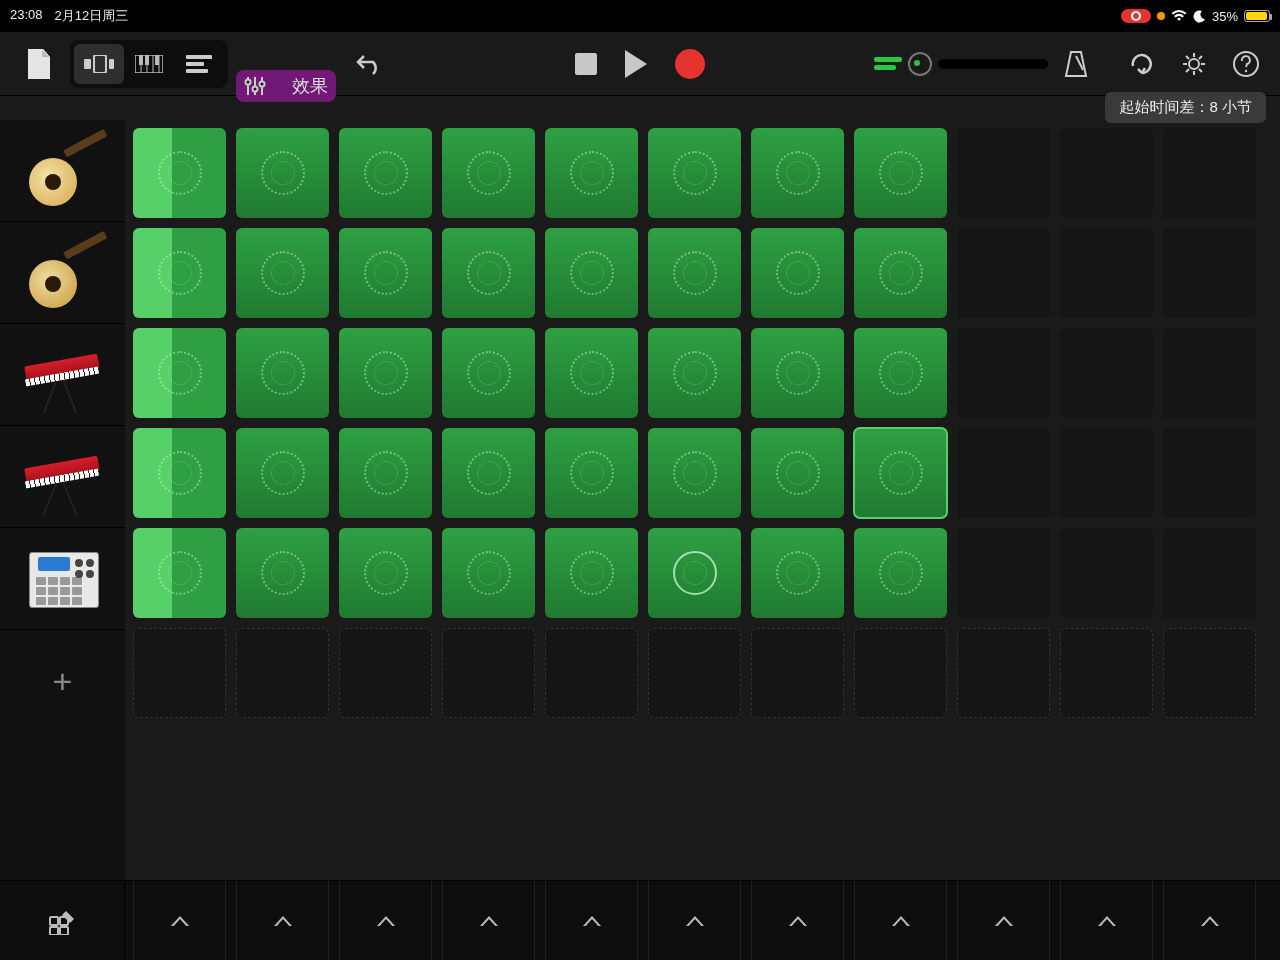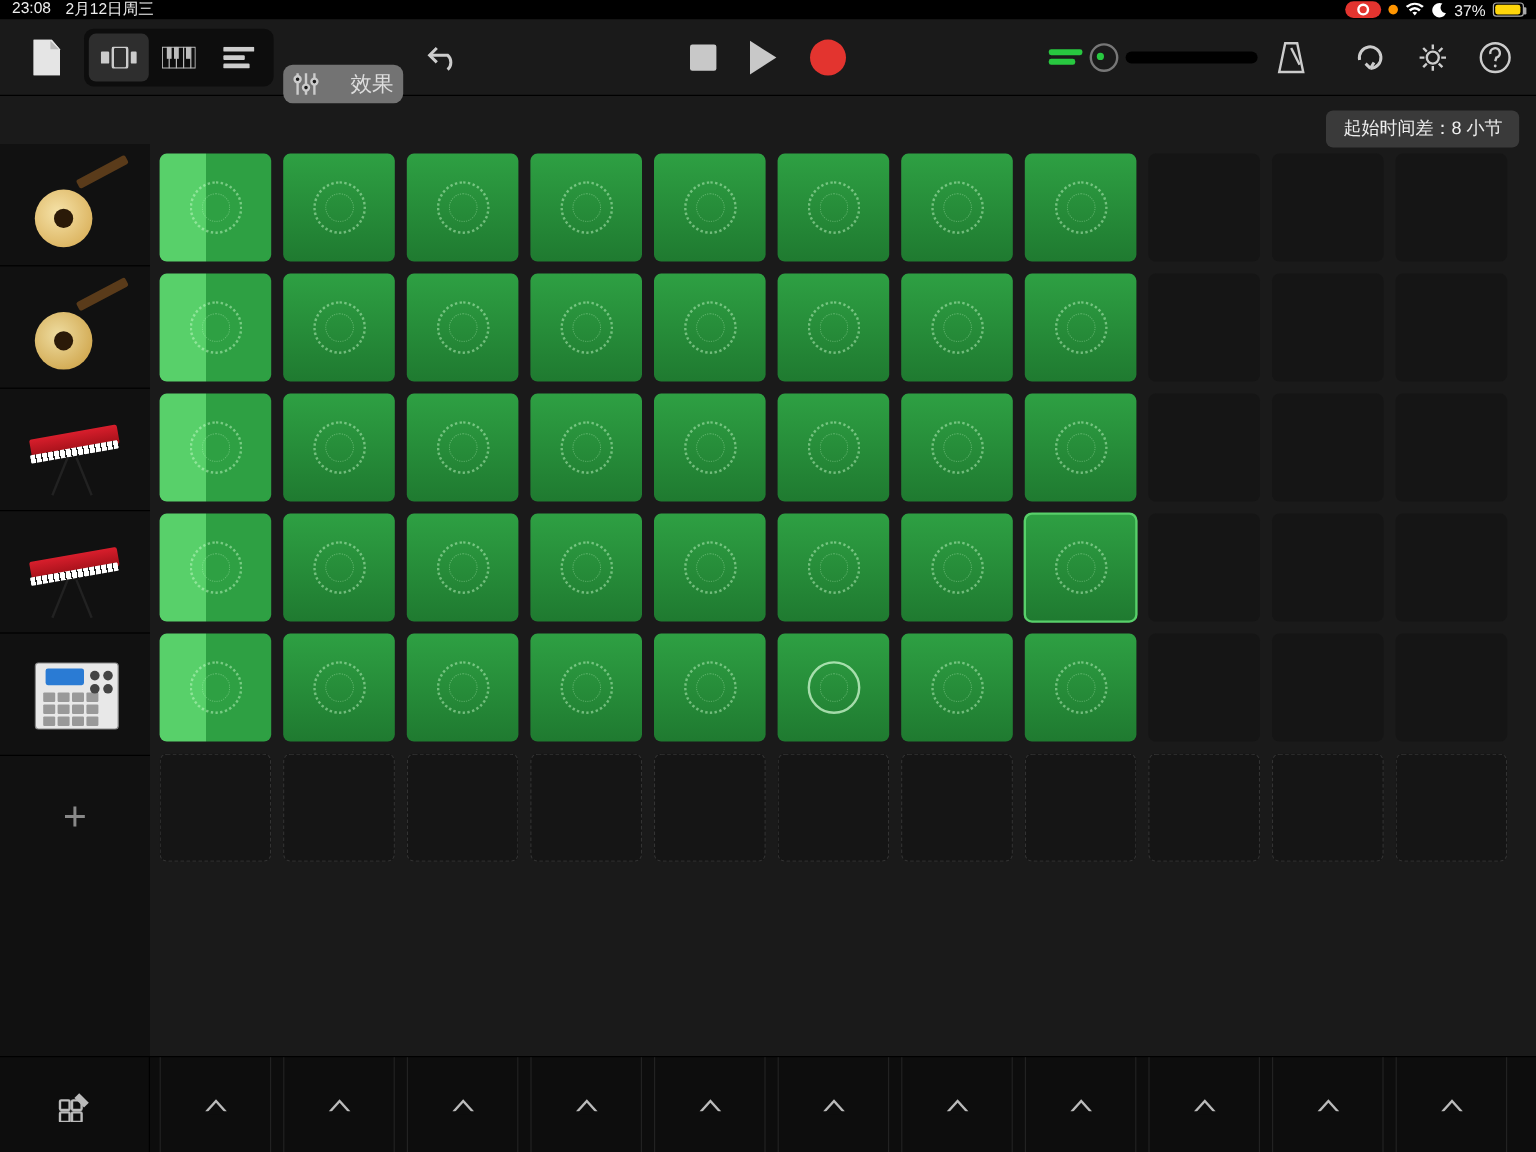--- a/index.html
+++ b/index.html
@@ -8,21 +8,21 @@
     height: 960px;
     background: #1a1a1a;
     font-family: -apple-system, "Helvetica Neue", Arial, sans-serif;
     color: #eee;
     overflow: hidden;
     position: relative;
   }
 
   
   .status-bar {
-    height: 16px;
+    height: 32px;
     display: flex;
     align-items: center;
     padding: 0 10px;
     font-size: 13px;
     color: #eee;
     background: #000;
   }
   .status-left { display: flex; gap: 12px; }
   .status-right { margin-left: auto; display: flex; align-items: center; gap: 6px; }
   .rec-pill {
@@ -87,21 +87,21 @@
   .tb-group .tb-seg {
     width: 50px; height: 40px;
     display: flex; align-items: center; justify-content: center;
     border-radius: 6px;
     color: #c8c8c8;
     font-size: 16px;
   }
   .tb-group .tb-seg.active { background: #2e2e2e; }
   .fx-group {
     display: flex;
-    background: #737373;
+    background: #701a75;
     border-radius: 8px;
     padding: 4px 8px;
     align-items: center;
     gap: 8px;
     margin-top: 44px;
   }
   .fx-label { font-size: 18px; color: #ddd; }
 
   .transport {
     position: absolute;
@@ -416,21 +416,21 @@
     <span class="wifi-icon">
       <svg width="16" height="12" viewBox="0 0 16 12">
           <path d="M8 11 L6 8.5 Q8 7 10 8.5 Z M3 6 Q8 1.5 13 6 L11.5 7.5 Q8 4.5 4.5 7.5 Z M0.5 3 Q8 -3 15.5 3 L14 4.5 Q8 -0.5 2 4.5 Z" fill="#fff"></path>
         </svg>
     </span>
     <span class="moon-icon">
       <svg width="13" height="13" viewBox="0 0 13 13">
           <path d="M9 1 A6 6 0 1 0 12 9 A4.6 4.6 0 0 1 9 1 Z" fill="#fff"></path>
         </svg>
     </span>
-    <span>37%</span>
+    <span>35%</span>
     <span class="battery">
         <span class="battery-fill"></span>
       </span>
   </div>
 </div>
 
 <div class="toolbar">
   <div class="tb-btn">
     <svg width="26" height="30" viewBox="0 0 26 30">
         <path d="M3 0 H18 L25 8 V30 H3 Z M17 0 V9 H25" fill="#ddd" stroke="#888" stroke-width="0"></path>

